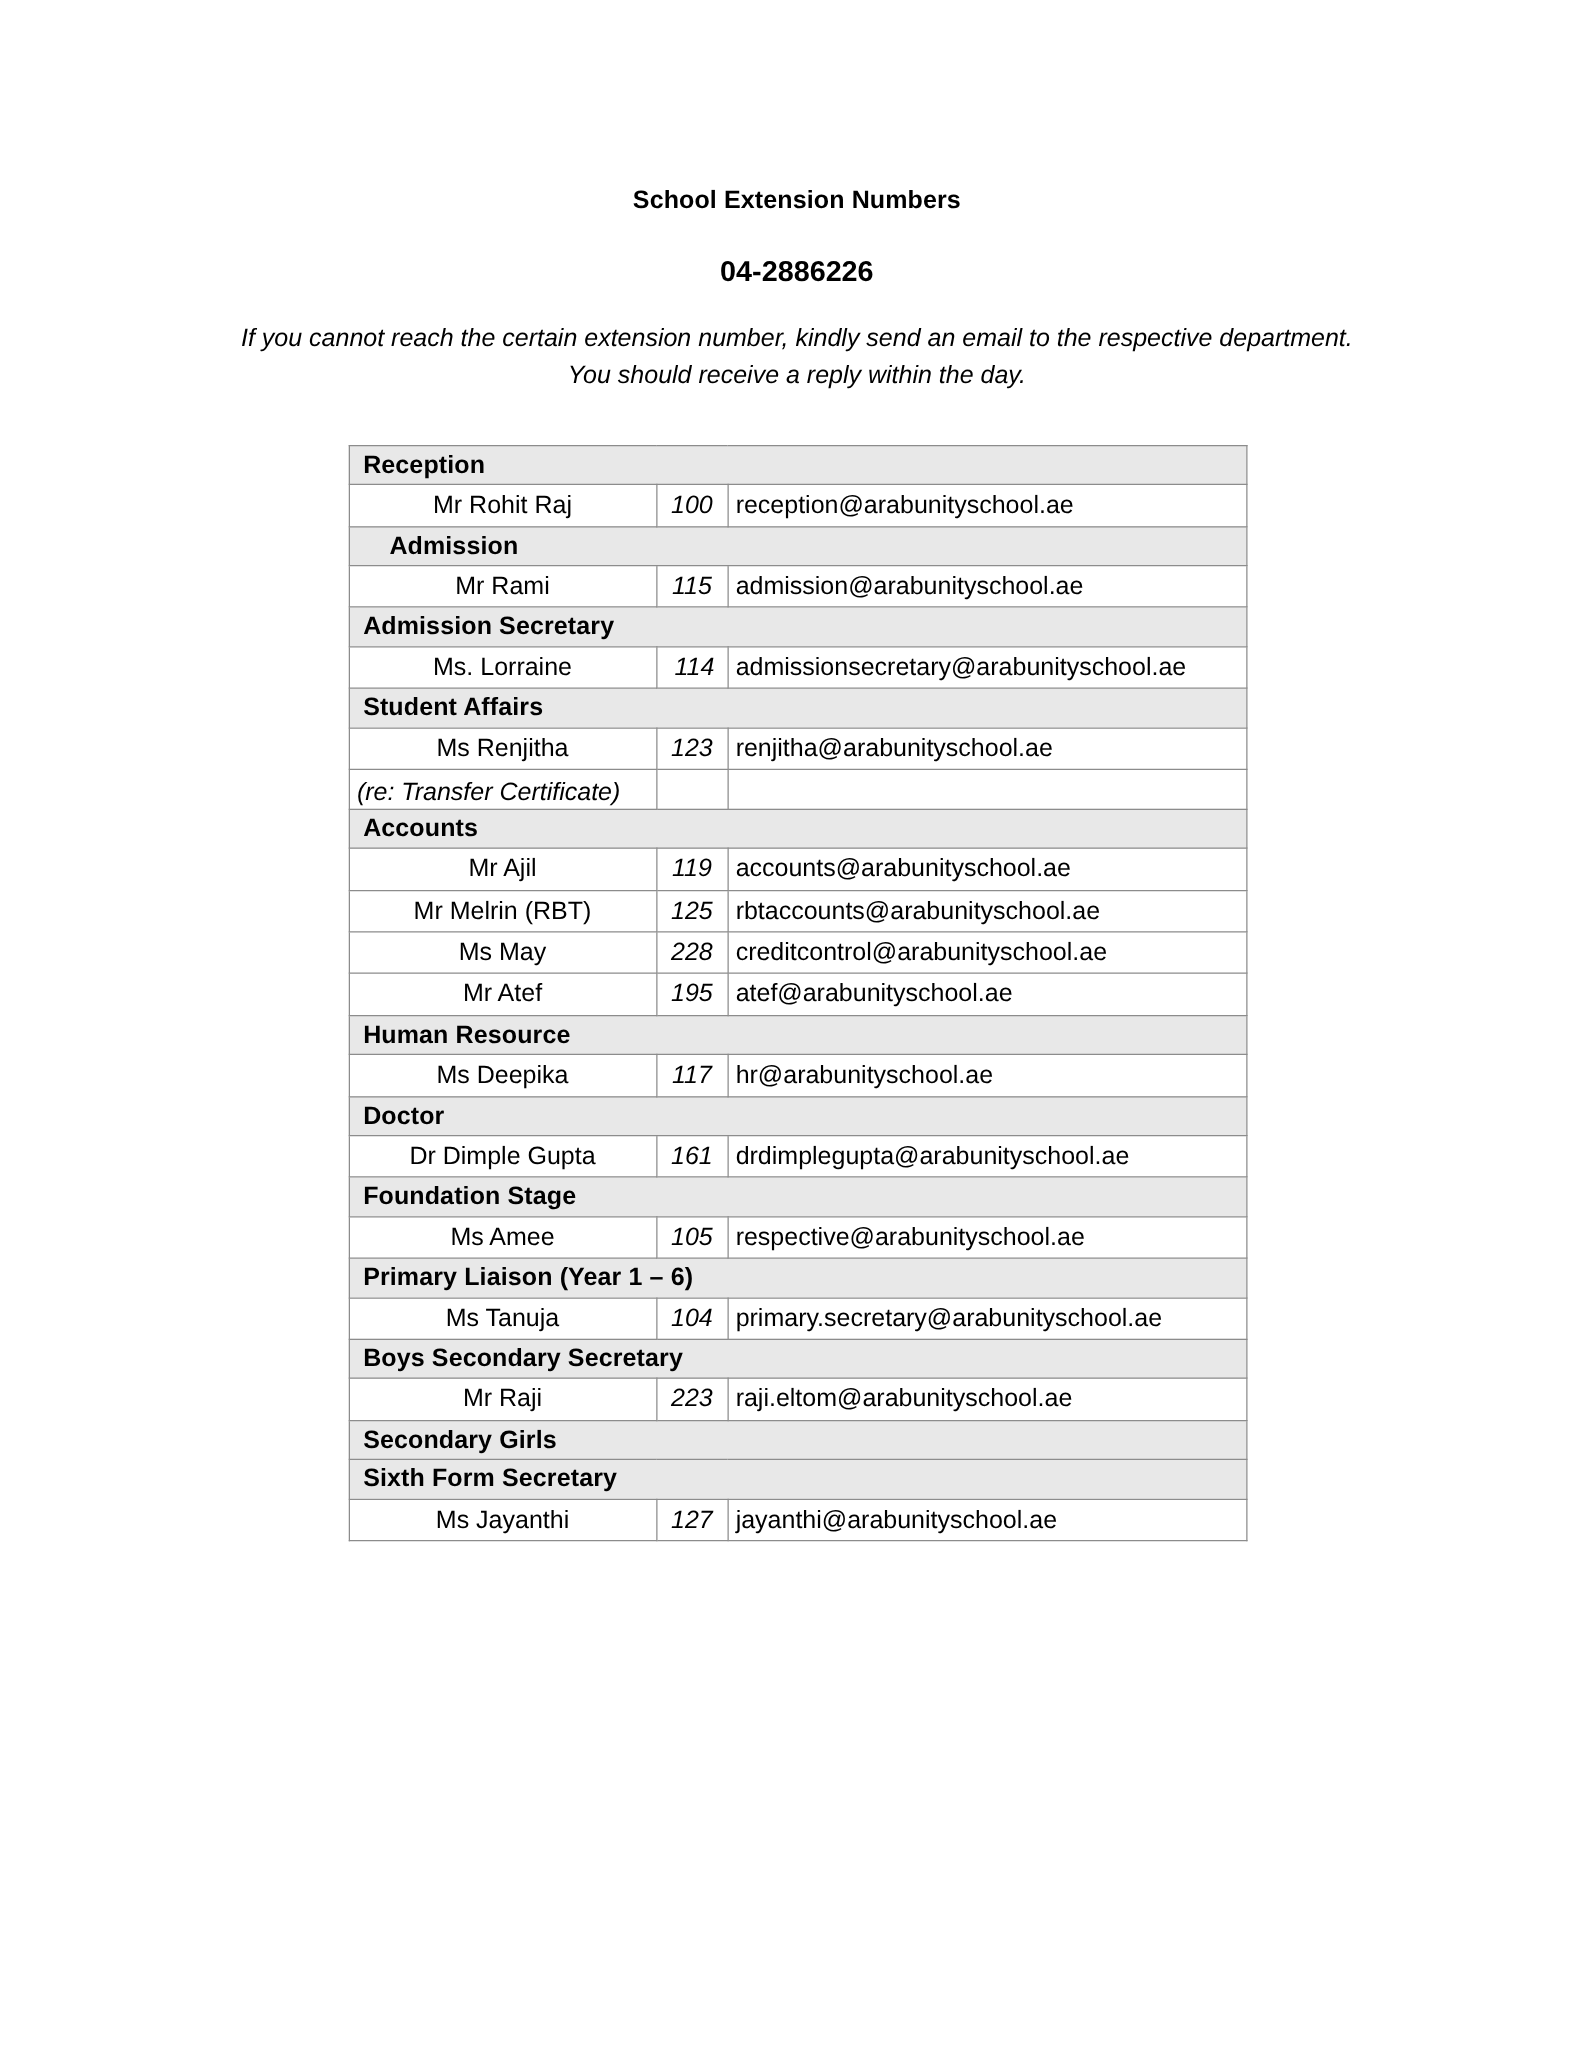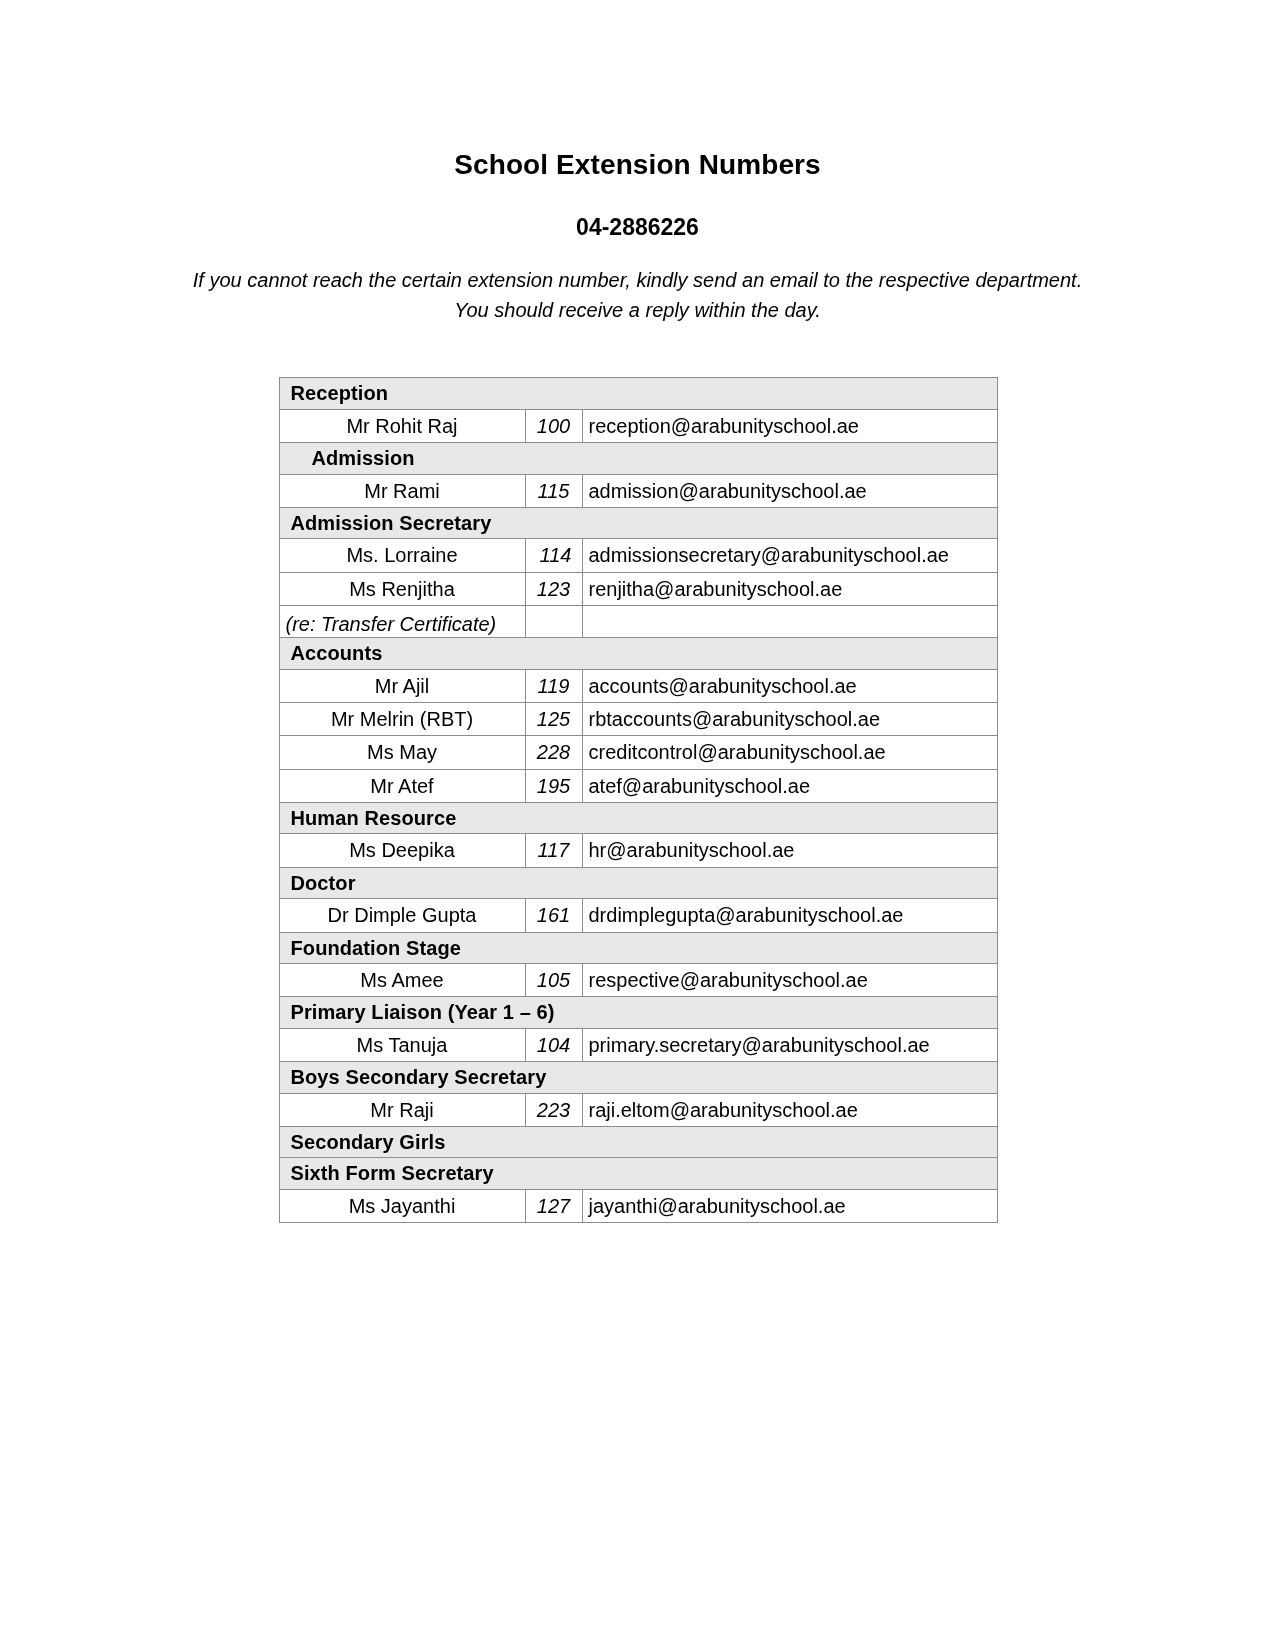--- a/index.html
+++ b/index.html
@@ -24,21 +24,21 @@
     padding: 0;
     overflow: hidden;
   }
 
   
   .doc-header {
     padding-top: 148px;
     text-align: center;
   }
   .doc-title {
-    font-size: 28px;
+    font-size: 20px;
     font-weight: bold;
     letter-spacing: 0.1px;
     line-height: 1.2;
     margin: 0;
   }
   .doc-phone {
     font-size: 23px;
     font-weight: bold;
     line-height: 1.2;
     margin: 0;
@@ -50,21 +50,21 @@
     line-height: 1.48;
     margin: 0;
     padding-top: 25px;
   }
   .doc-note .note-line {
     display: block;
   }
 
   
   .table-wrap {
-    margin: 12px auto;
+    margin: 0 auto;
     padding-top: 40px;
     width: 718px;
   }
   table.ext-table {
     border-collapse: collapse;
     width: 718px;
     table-layout: fixed;
     border: 1px solid #8c8c8c;
   }
   table.ext-table col.c-name  { width: 246px; }
@@ -163,20 +163,23 @@
             <td class="cell-email">admission@arabunityschool.ae</td>
           </tr>
           <tr class="section-row">
             <td colspan="3">Admission Secretary</td>
           </tr>
           <tr>
             <td class="cell-name">Ms. Lorraine</td>
             <td class="cell-ext align-right">114</td>
             <td class="cell-email">admissionsecretary@arabunityschool.ae</td>
           </tr>
+          <tr class="section-row">
+            <td colspan="3">Student Affairs</td>
+          </tr>
           <tr>
             <td class="cell-name">Ms Renjitha</td>
             <td class="cell-ext">123</td>
             <td class="cell-email">renjitha@arabunityschool.ae</td>
           </tr>
           <tr>
             <td class="cell-name italic-note tall">(re: Transfer Certificate)</td>
             <td class="cell-ext tall"></td>
             <td class="cell-email tall"></td>
           </tr>

